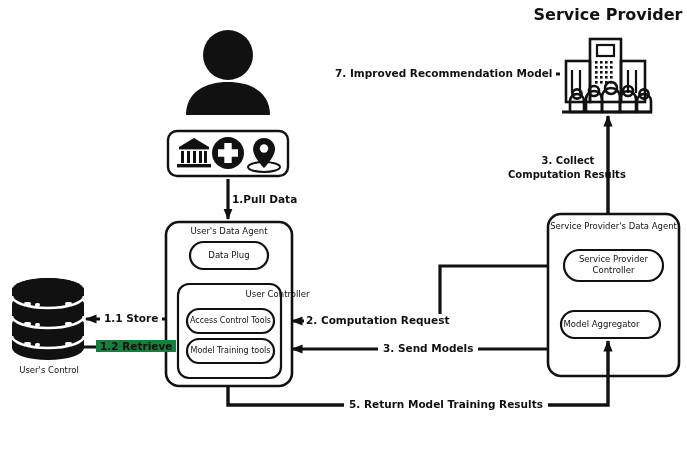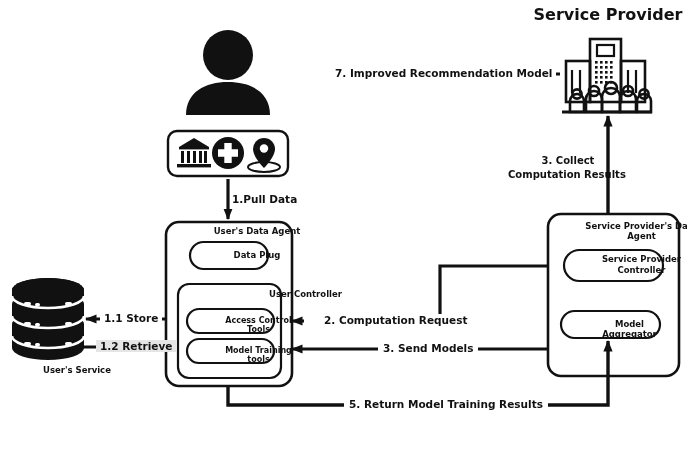--- a/index.html
+++ b/index.html
@@ -1,21 +1,21 @@
 <!DOCTYPE html>
 <html><head>
 <meta charset="utf-8">
 <style>
   html,body{margin:0;padding:0;background:#ffffff;}
   body{width:687px;height:464px;position:relative;overflow:hidden;
        font-family:"DejaVu Sans","Liberation Sans",sans-serif;color:#111111;}
   .stage{position:absolute;left:0;top:0;width:687px;height:464px;}
   .lbl{position:absolute;font-weight:bold;color:#111;line-height:1.15;white-space:pre;}
   .title{font-size:16px;font-weight:bold;color:#111;position:absolute;text-align:center;}
-  .boxlabel{position:absolute;font-size:8px;font-weight:bold;text-align:center;color:#111;line-height:1.15;margin-left:28px;}
+  .boxlabel{position:absolute;font-size:8px;font-weight:normal;text-align:center;color:#111;line-height:1.15;}
   svg{position:absolute;left:0;top:0;overflow:visible;}
 </style>
 </head>
 <body>
 
 <div class="stage">
 
   <svg width="687" height="464" viewBox="0 0 687 464">
     <defs>
       <marker id="arrow" markerWidth="9" markerHeight="9" refX="7.6" refY="3.2" orient="auto" markerUnits="userSpaceOnUse">
@@ -180,33 +180,33 @@
 
 
   <div class="title" style="left:528px;top:5px;width:160px;">Service Provider</div>
 
   <div class="lbl" style="left:331px;top:67px;font-size:10.5px;background:#fff;padding:0 4px;">7. Improved Recommendation Model</div>
 
   <div class="lbl" style="left:232px;top:193px;font-size:10.5px;">1.Pull Data</div>
 
   <div class="lbl" style="left:100px;top:312px;font-size:10.5px;background:#fff;padding:0 4px;">1.1 Store</div>
 
-  <div class="lbl" style="left:96px;top:340px;font-size:10.5px;background:#e5e5e5;padding:0 4px;">1.2 Retrieve</div>
-
-  <div class="lbl" style="left:304px;top:314px;font-size:10.5px;background:#fff;padding:0 20px;">2. Computation Request</div>
+  <div class="lbl" style="left:96px;top:340px;font-size:10.5px;background:#15803d;padding:0 4px;">1.2 Retrieve</div>
+
+  <div class="lbl" style="left:304px;top:314px;font-size:10.5px;background:#fff;padding:0 2px;">2. Computation Request</div>
 
   <div class="lbl" style="left:378px;top:342px;font-size:10.5px;background:#fff;padding:0 5px;">3. Send Models</div>
 
   <div class="lbl" style="left:344px;top:398px;font-size:10.5px;background:#fff;padding:0 5px;">5. Return Model Training Results</div>
 
   <div class="lbl" style="left:532px;top:155px;width:72px;font-size:10px;text-align:center;">3. Collect</div>
 
   <div class="lbl" style="left:508px;top:169px;width:96px;font-size:10px;text-align:center;">Computation Results</div>
 
-  <div class="boxlabel" style="left:3px;top:366px;width:92px;font-size:8.5px;">User's Service</div>
+  <div class="boxlabel" style="left:3px;top:366px;width:92px;font-size:8.5px;">User's Control</div>
 
   <div class="boxlabel" style="left:166px;top:227px;width:126px;font-size:8.5px;">User's Data Agent</div>
 
   <div class="boxlabel" style="left:190px;top:251px;width:78px;font-size:8.5px;">Data Plug</div>
 
   <div class="boxlabel" style="left:178px;top:290px;width:103px;font-size:8.5px;padding-left:48px;">User Controller</div>
 
   <div class="boxlabel" style="left:186px;top:316px;width:89px;font-size:8px;">Access Control Tools</div>
 
   <div class="boxlabel" style="left:186px;top:346px;width:89px;font-size:8px;">Model Training tools</div>

